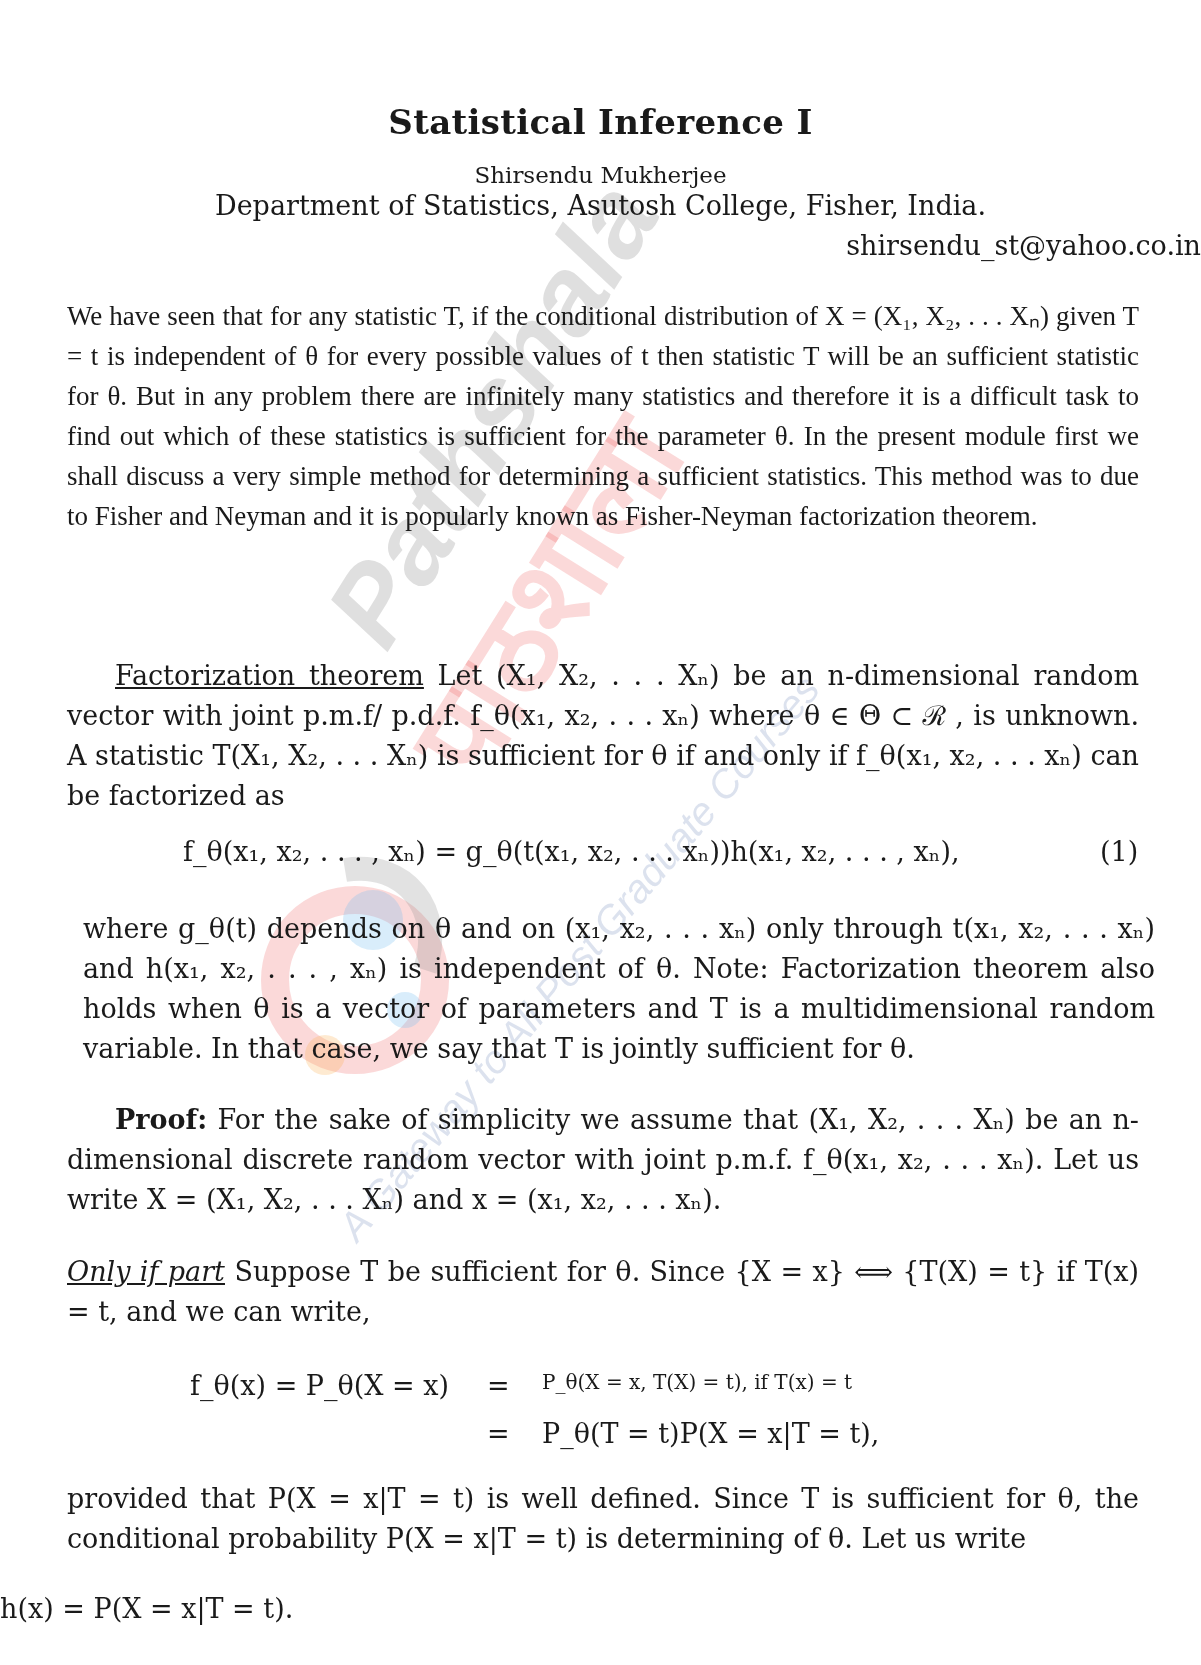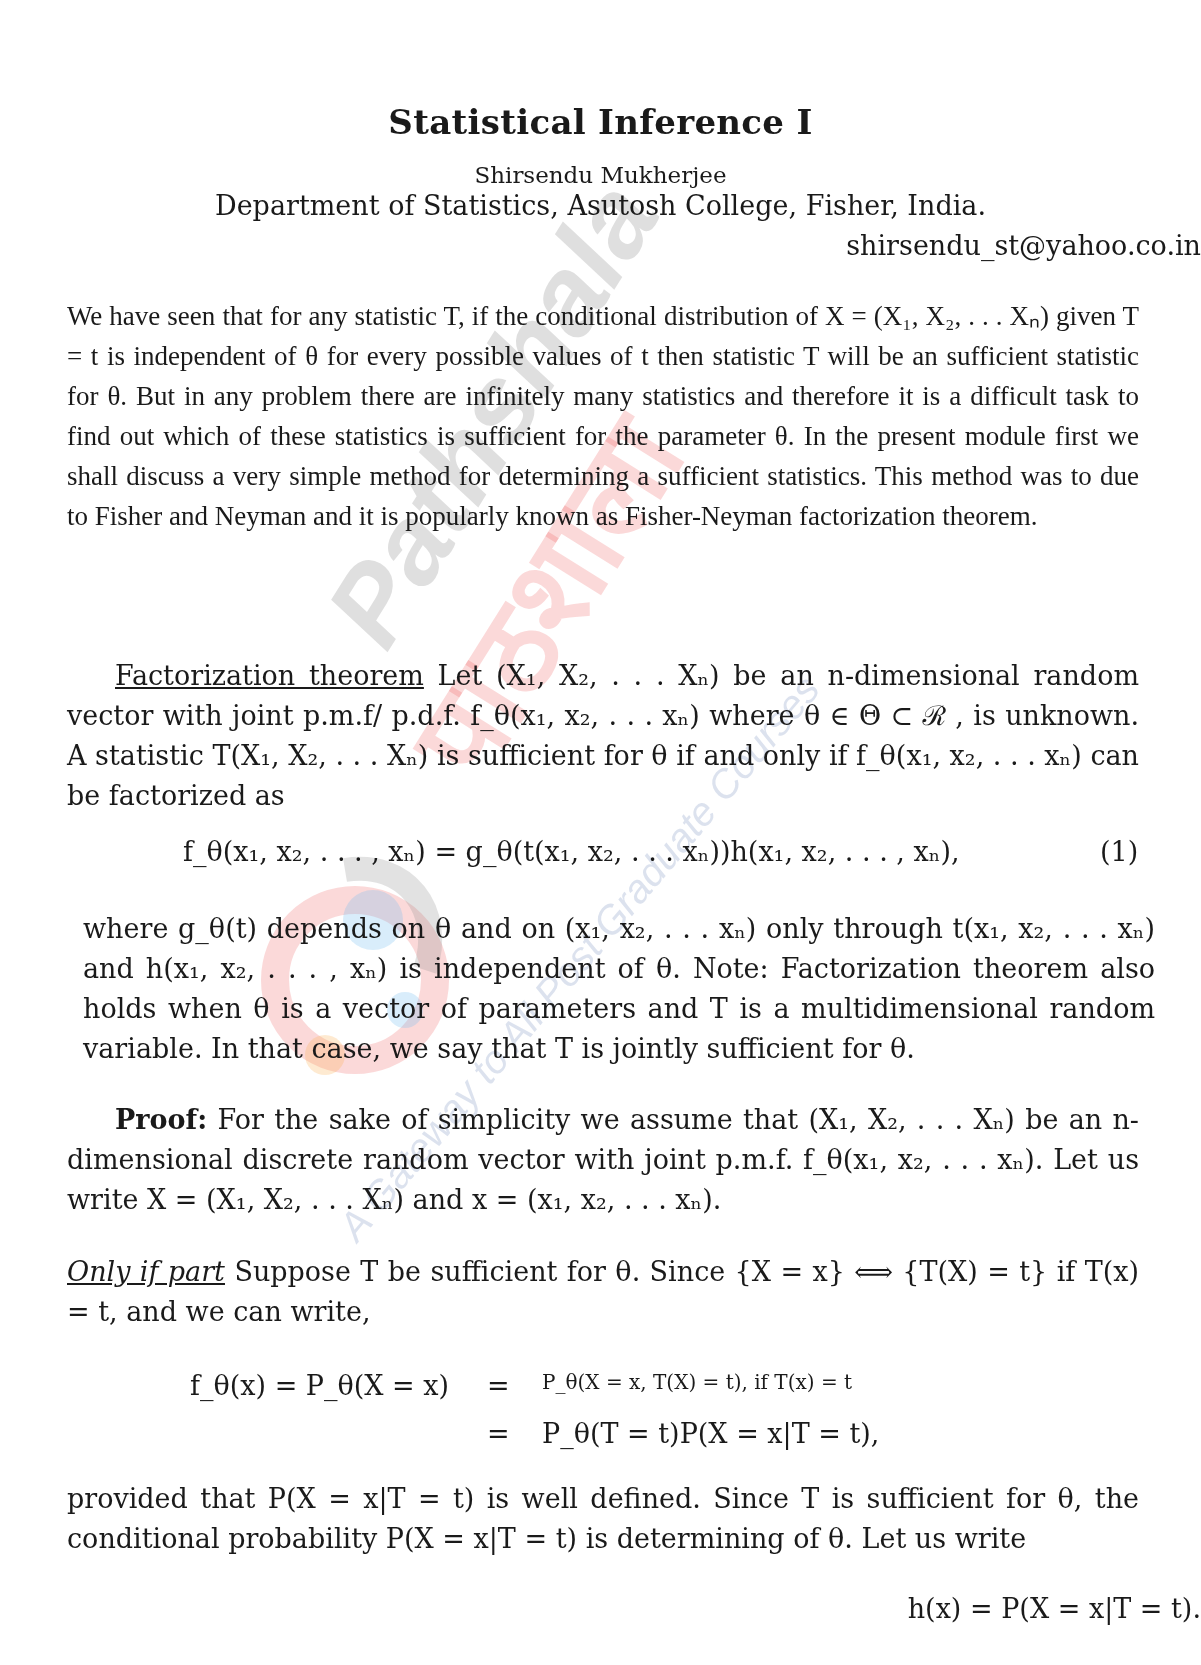--- a/index.html
+++ b/index.html
@@ -50,21 +50,21 @@
     .eq {
       position: absolute; font-size: 27px; white-space: nowrap;
     }
     .eq1 { left: 183px; top: 836px; }
     .eq1-num { position: absolute; left: 1100px; top: 836px; font-size: 27px; }
     .eqarr-l { position: absolute; left: 190px; top: 1370px; font-size: 27px; white-space: nowrap; }
     .eqarr-eq1 { position: absolute; left: 487px; top: 1370px; font-size: 27px; }
     .eqarr-r1 { position: absolute; left: 542px; top: 1370px; font-size: 20px; white-space: nowrap; }
     .eqarr-eq2 { position: absolute; left: 487px; top: 1418px; font-size: 27px; }
     .eqarr-r2 { position: absolute; left: 542px; top: 1418px; font-size: 27px; white-space: nowrap; }
-    .eq-final { position: absolute; left: 0; width: 1201px; text-align: right; top: 1593px; font-size: 27px; }
+    .eq-final { position: absolute; left: 0; width: 1201px; text-align: left; top: 1593px; font-size: 27px; }
   </style>
 </head>
 <body>
 
 <div class="page">
 
   <svg class="wm wm-logo" viewBox="0 0 200 230">
     <circle cx="100" cy="130" r="80" fill="none" stroke="rgba(235,80,80,0.22)" stroke-width="28"></circle>
     <circle cx="118" cy="70" r="30" fill="rgba(120,190,240,0.28)"></circle>
     <circle cx="150" cy="160" r="18" fill="rgba(120,190,240,0.28)"></circle>

